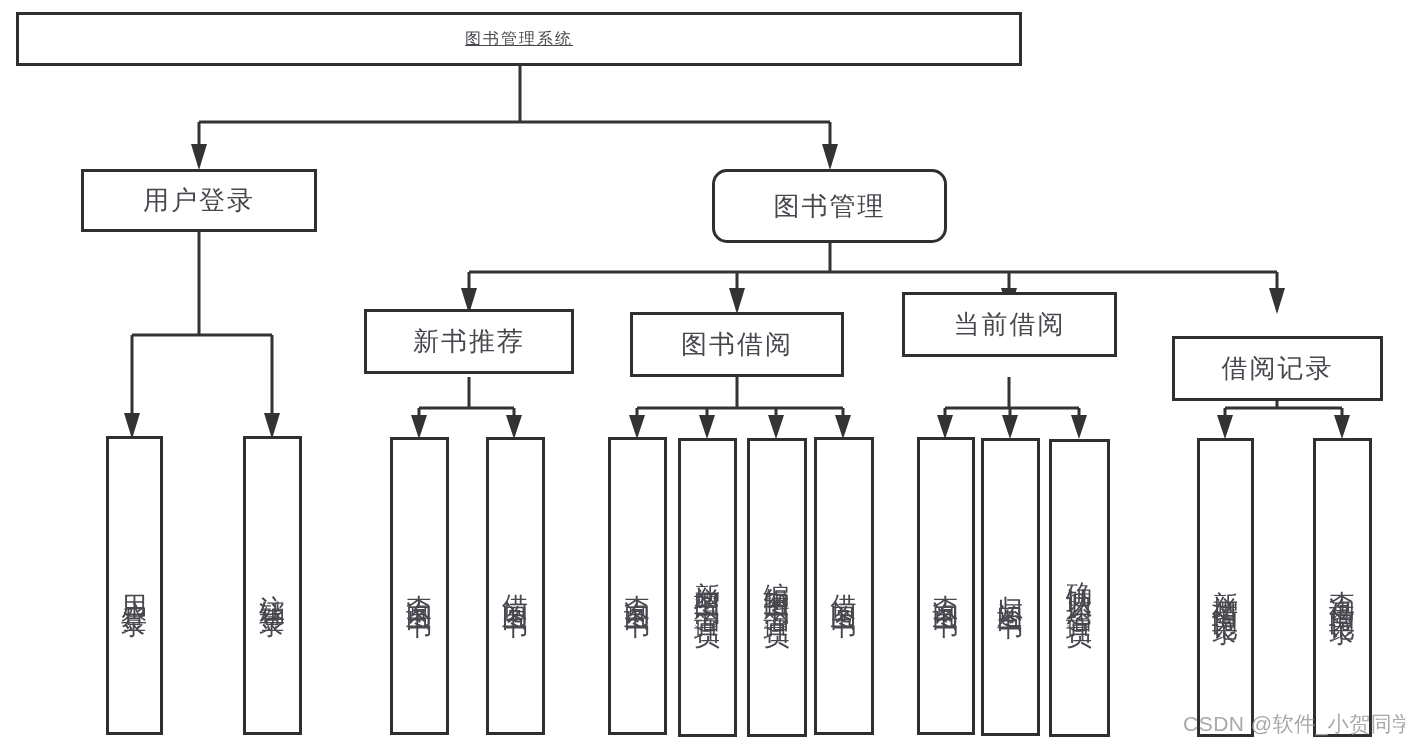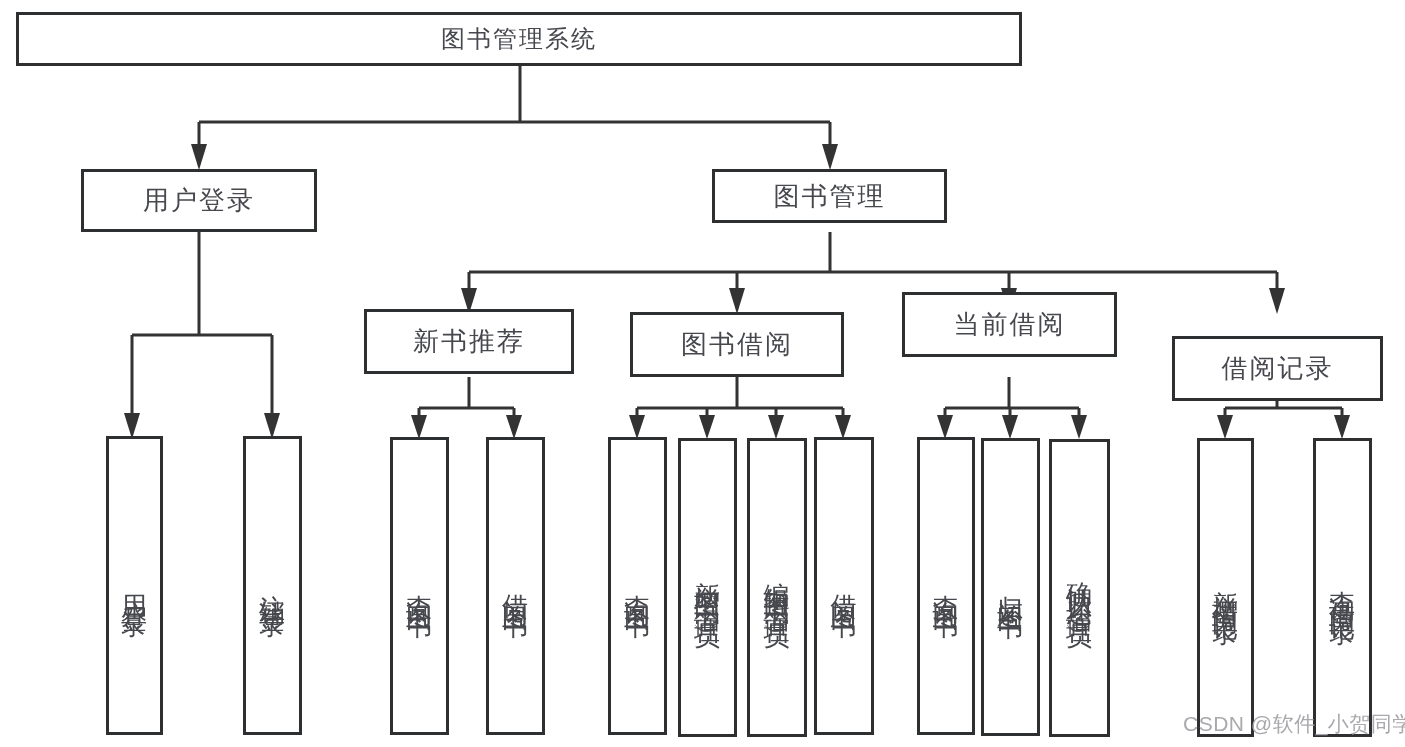--- a/index.html
+++ b/index.html
@@ -22,21 +22,21 @@
     box-sizing: border-box;
     background: #ffffff;
     border: 3px solid #2e2f31;
     display: flex;
     align-items: center;
     justify-content: center;
     z-index: 1;
     color: #47484e;
   }
   .hbox { font-size: 26px; letter-spacing: 2px; }
-  .root-box { font-size: 24px; letter-spacing: 2px; }
+  .root-box { font-size: 16px; letter-spacing: 2px; text-decoration: underline; }
   .vbox span {
     writing-mode: vertical-rl;
     text-orientation: mixed;
     font-size: 26px;
     letter-spacing: 6px;
     line-height: 1;
     white-space: nowrap;
   }
   .watermark {
     position: absolute;
@@ -90,21 +90,21 @@
       <polygon points="1002,415 1018,415 1010,439"></polygon>
       <polygon points="1071,415 1087,415 1079,439"></polygon>
       <polygon points="1217,415 1233,415 1225,439"></polygon>
       <polygon points="1334,415 1350,415 1342,439"></polygon>
     </g>
   </svg>
 
   <div class="node hbox root-box" style="left:16px; top:12px; width:1006px; height:54px;">图书管理系统</div>
 
   <div class="node hbox" style="left:81px; top:169px; width:236px; height:63px;">用户登录</div>
-  <div class="node hbox" style="left:712px; top:169px; width:235px; height:54px;">图书管理</div>
+  <div class="node hbox" style="left:712px; top:169px; width:235px; height:74px;border-radius:15px;">图书管理</div>
 
   <div class="node vbox" style="left:106px; top:436px; width:57px; height:299px;">
     <span>用户登录</span>
   </div>
   <div class="node vbox" style="left:243px; top:436px; width:59px; height:299px;">
     <span>注销登录</span>
   </div>
 
   <div class="node hbox" style="left:364px; top:309px; width:210px; height:65px;">新书推荐</div>
   <div class="node hbox" style="left:630px; top:312px; width:214px; height:65px;">图书借阅</div>

